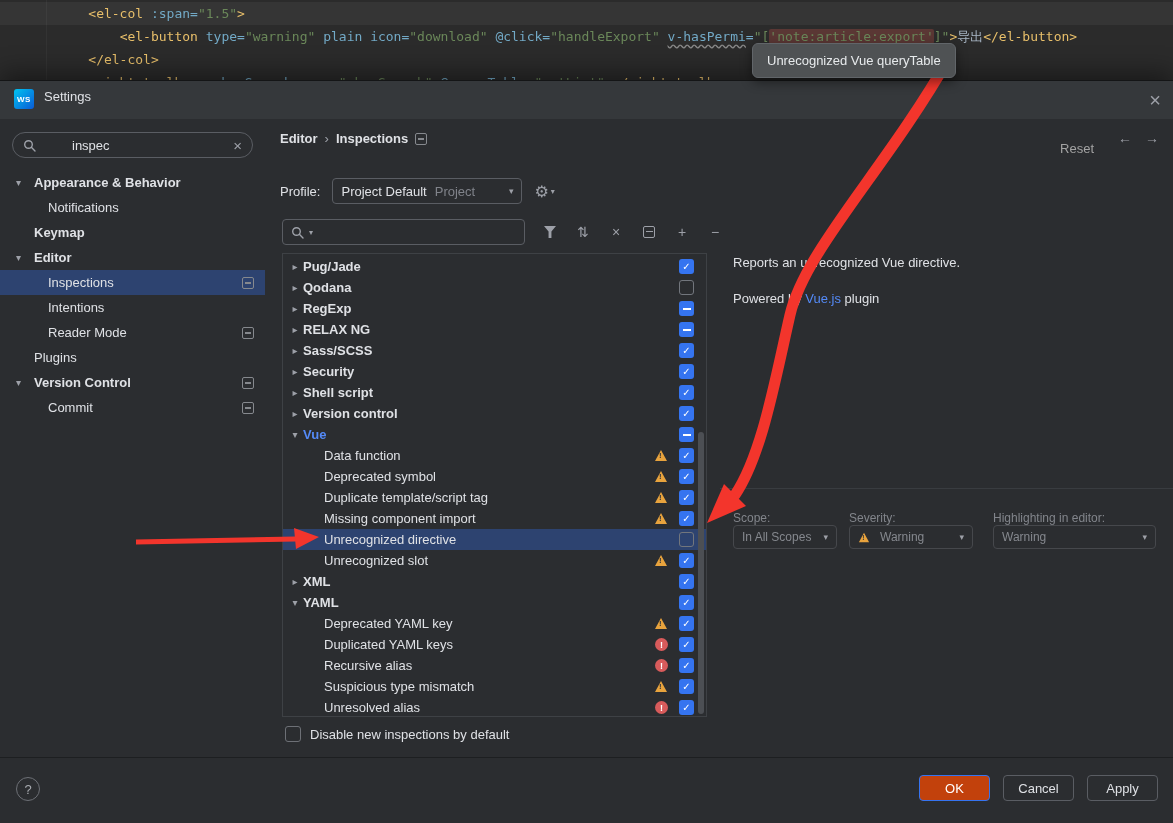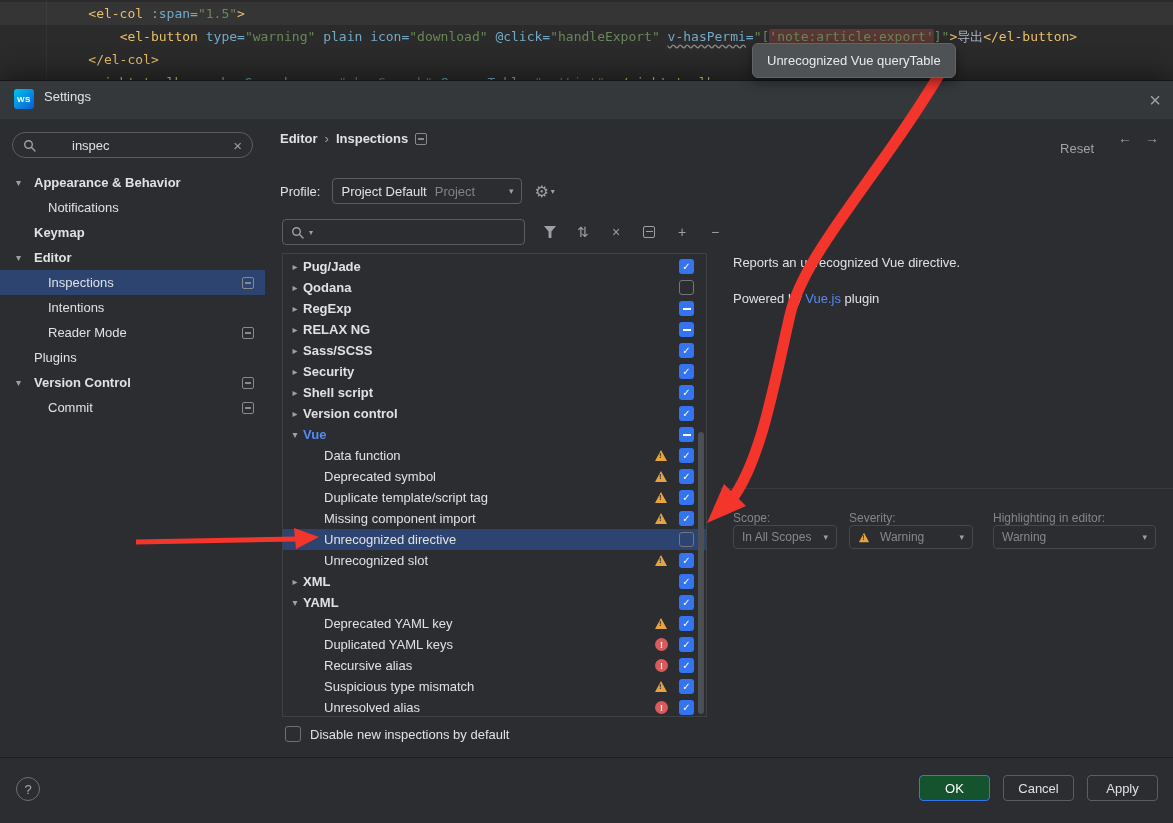--- a/index.html
+++ b/index.html
@@ -97,21 +97,21 @@
   .severity-select{width:124px;}
   .highlight-select{width:163px;}
   .warn.small{transform:scale(.85);margin-right:2px;}
   .bottom-check{position:absolute;left:20px;top:607px;display:flex;align-items:center;gap:9px;cursor:pointer;}
   .cb-lg{width:16px;height:16px;border:1px solid #6d7076;border-radius:3px;box-sizing:border-box;flex:none;}
   
   .footer{position:absolute;left:0;right:0;bottom:0;height:65px;border-top:1px solid #1d1f21;}
   .help{position:absolute;left:16px;top:19px;width:22px;height:22px;border:1px solid #6d7076;border-radius:50%;color:#a8abb0;display:flex;align-items:center;justify-content:center;cursor:pointer;}
   .btns{position:absolute;right:15px;top:17px;display:flex;gap:13px;}
   .btn{height:26px;min-width:71px;border-radius:4px;border:1px solid #5a5d63;background:transparent;color:#dfe1e5;font-size:13px;font-family:inherit;cursor:pointer;padding:0 14px;}
-  .btn.primary{background:#14532d;border-color:#3574f0;color:#fff;}
+  .btn.primary{background:#c2410c;border-color:#3574f0;color:#fff;}
   
   .annot{position:absolute;left:0;top:0;z-index:55;pointer-events:none;}
   .tooltip{position:absolute;left:752px;top:43px;height:33px;z-index:60;background:#4f5254;border:1px solid #616569;border-radius:6px;display:flex;align-items:center;padding:0 14px;color:#e7eaec;box-shadow:0 4px 12px rgba(0,0,0,.45);}
 </style>
 </head>
 <body>
 
 <div class="editor">
   <div class="gutter"></div>
   <div class="code-lines"><div class="code-line hl"><span class="seg pl">    </span><span class="seg tag">&lt;el-col</span><span class="seg pl"> </span><span class="seg attr">:span</span><span class="seg attr">=</span><span class="seg str">"1.5"</span><span class="seg tag">&gt;</span></div><div class="code-line"><span class="seg pl">        </span><span class="seg tag">&lt;el-button</span><span class="seg pl"> </span><span class="seg attr">type</span><span class="seg attr">=</span><span class="seg str">"warning"</span><span class="seg pl"> </span><span class="seg attr">plain</span><span class="seg pl"> </span><span class="seg attr">icon</span><span class="seg attr">=</span><span class="seg str">"download"</span><span class="seg pl"> </span><span class="seg attr">@click</span><span class="seg attr">=</span><span class="seg str">"handleExport"</span><span class="seg pl"> </span><span class="seg attr squiggle">v-hasPermi</span><span class="seg attr">=</span><span class="seg str">"[</span><span class="seg str mark">'note:article:export'</span><span class="seg str">]"</span><span class="seg tag">&gt;</span><span class="seg pl">导出</span><span class="seg tag">&lt;/el-button&gt;</span></div><div class="code-line"><span class="seg pl">    </span><span class="seg tag">&lt;/el-col&gt;</span></div><div class="code-line"><span class="seg pl">    </span><span class="seg tag">&lt;right-toolbar</span><span class="seg pl"> </span><span class="seg attr">:showSearch.sync</span><span class="seg attr">=</span><span class="seg str">"showSearch"</span><span class="seg pl"> </span><span class="seg attr">@queryTable</span><span class="seg attr">=</span><span class="seg str">"getList"</span><span class="seg tag">&gt;&lt;/right-toolbar&gt;</span></div></div>

